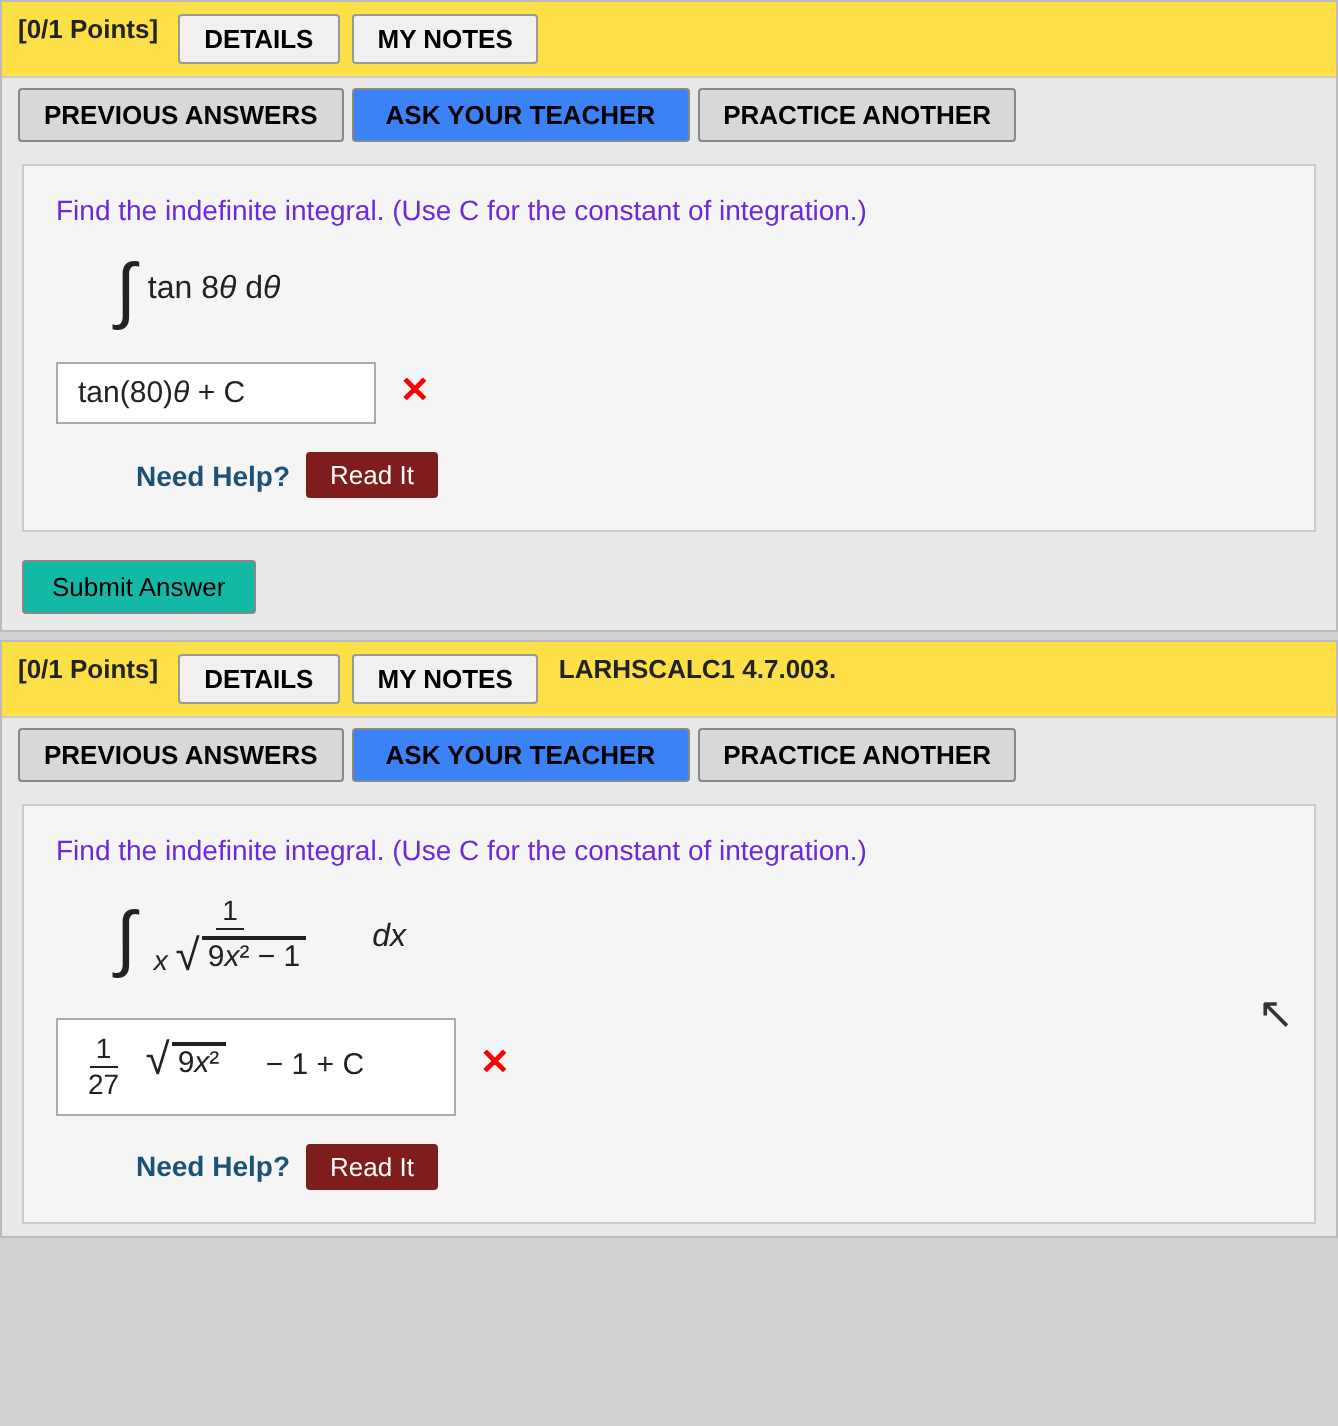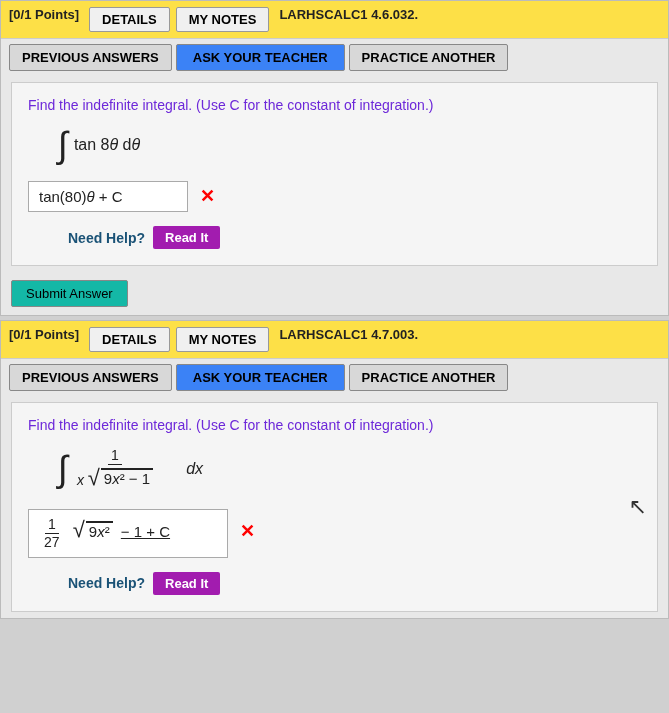--- a/index.html
+++ b/index.html
@@ -127,28 +127,28 @@
       gap: 8px;
       margin-top: 10px;
     }
     .need-help-label {
       color: #1a5276;
       font-weight: bold;
       font-size: 14px;
       padding-left: 40px;
     }
     .btn-read-it {
-      background: #a21caf;
+      background: #7f1d1d;
       color: white;
       border: none;
       padding: 4px 12px;
       font-size: 13px;
       cursor: pointer;
       border-radius: 2px;
-      font-weight: bold;
+      font-weight: normal;
       text-align: center;
     }
     .submit-row {
       padding: 8px 10px;
     }
     .btn-submit {
       border: 1px solid #888;
       background: #14b8a6;
       padding: 5px 14px;
       font-size: 13px;
@@ -219,21 +219,20 @@
   </style>
 </head>
 <body>
 
 <div class="problem-block">
 
   <div class="top-bar">
     <span class="points-label">[0/1 Points]</span>
     <button class="btn-details">DETAILS</button>
     <button class="btn-mynotes">MY NOTES</button>
-    <span class="ref-label">LARHSCALC1 4.6.032.</span>
   </div>
 
   <div class="action-bar">
     <button class="btn-prev-answers">PREVIOUS ANSWERS</button>
     <button class="btn-ask-teacher">ASK YOUR TEACHER</button>
     <button class="btn-practice-another">PRACTICE ANOTHER</button>
   </div>
 
   <div class="content-area">
     <div class="problem-text">Find the indefinite integral. (Use C for the constant of integration.)</div>
@@ -303,21 +302,21 @@
         <span class="fraction" style="display:inline-flex;">
           <span class="numerator">1</span>
           <span class="denominator">27</span>
         </span>
         <span style="margin-left:4px;">
           <span class="sqrt-expr">
             <span class="sqrt-radical">√</span>
               <span class="sqrt-content">9<i>x</i>²</span>
           </span>
         </span>
-        <span style="margin-left:4px;text-decoration:underline;">− 1 + C</span>
+        <span style="margin-left:16px;">− 1 + C</span>
       </span>
       <span class="wrong-mark">✕</span>
     </div>
 
     <div class="need-help-row">
       <span class="need-help-label">Need Help?</span>
       <button class="btn-read-it">Read It</button>
     </div>
   </div>
 </div>

